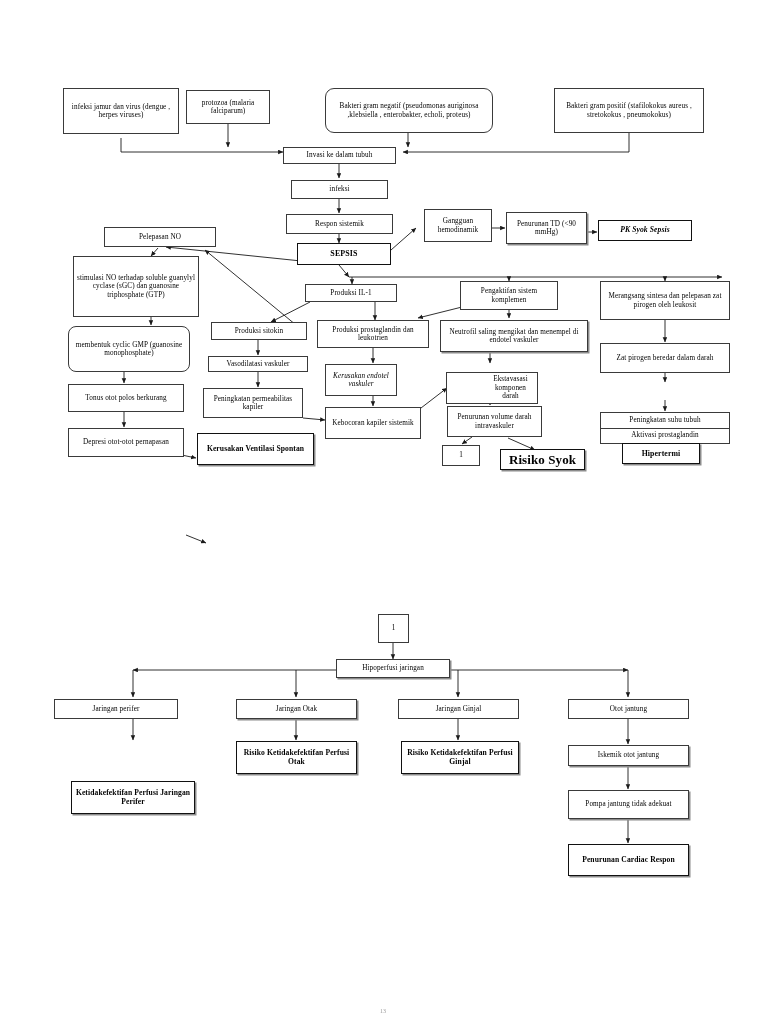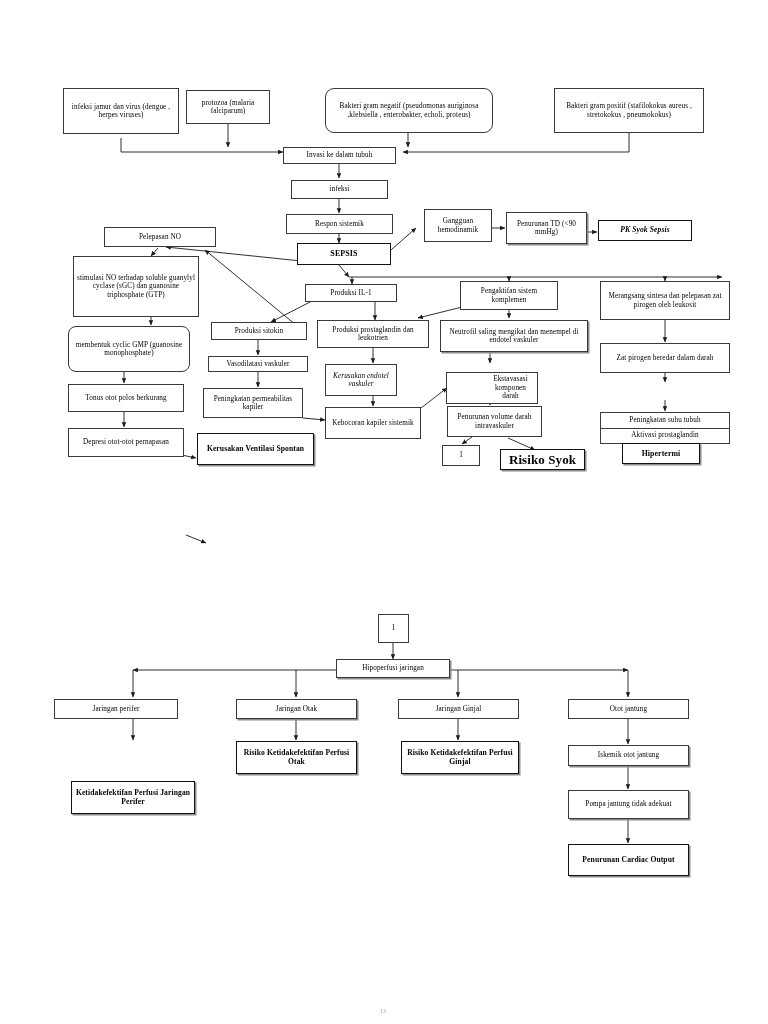--- a/index.html
+++ b/index.html
@@ -333,18 +333,18 @@
 
   <div class="node shadow" style="left:568px; top:745px; width:121px; height:21px;">
     <span>Iskemik otot jantung</span>
   </div>
 
   <div class="node shadow" style="left:568px; top:790px; width:121px; height:29px;">
     <span>Pompa jantung tidak adekuat</span>
   </div>
 
   <div class="node strong shadow" style="left:568px; top:844px; width:121px; height:32px; font-size:7.6px;">
-    <span>Penurunan Cardiac Output</span>
+    <span>Penurunan Cardiac Respon</span>
   </div>
 
   <div class="pagenum" style="left:380px; top:1008px;">13</div>
 
 </div>
 
 </body></html>

